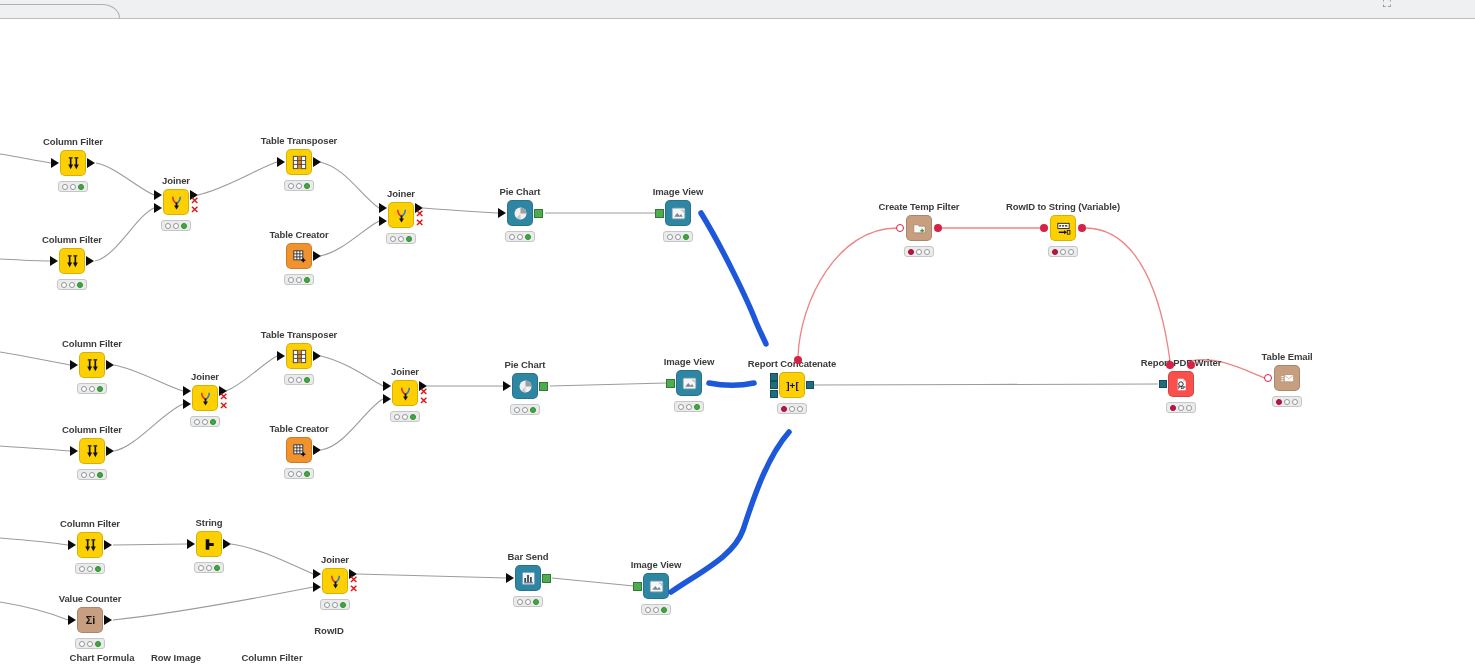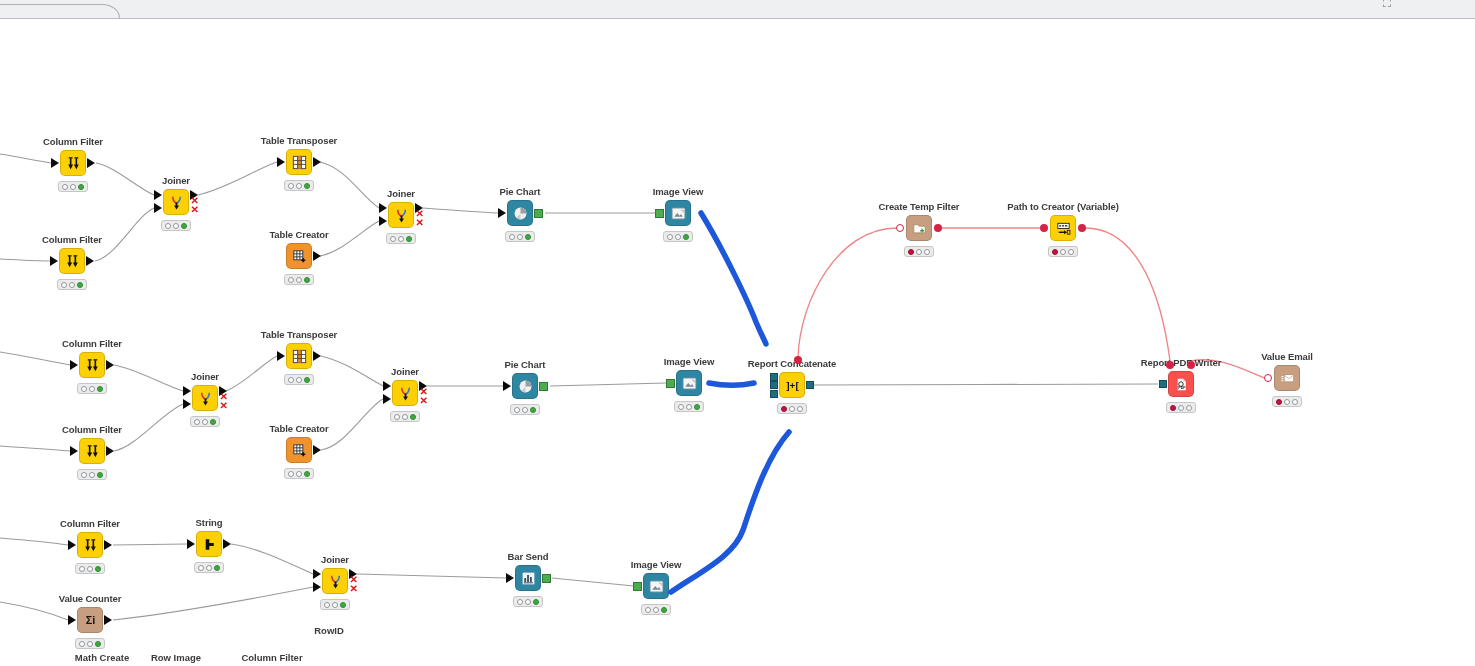--- a/index.html
+++ b/index.html
@@ -240,21 +240,21 @@
         </div>
         <div class="pc" style="background: rgb(255, 255, 255); border: 1.6px solid rgb(214, 34, 70); left: -10px; top: 9px;"></div>
         <div class="pc" style="background: rgb(214, 34, 70); left: 28px; top: 9px;"></div>
         <div class="tl">
           <div class="dot r"></div>
           <div class="dot"></div>
           <div class="dot"></div>
         </div>
       </div>
       <div class="node" style="left: 1050px; top: 215px;">
-        <div class="nlabel">Path to Creator (Variable)</div>
+        <div class="nlabel">RowID to String (Variable)</div>
         <div class="nbody" style="background: rgb(252, 208, 3);">
           <span style="display: flex;">
             <svg width="17" height="17" viewBox="0 0 18 18">
               <rect x="3" y="3.5" width="12" height="5.5" fill="#fff" stroke="#111" stroke-width="0.9"></rect>
               <path d="M4.5 6.2h2M7.5 6.2h2M10.5 6.2h2.5" stroke="#111" stroke-width="1.1"></path>
               <path d="M4 13h5.5" stroke="#111" stroke-width="1.5"></path>
               <path d="M9.5 10.8l3.2 2.2-3.2 2.2z" fill="#111"></path>
               <rect x="13" y="11" width="2.8" height="4" fill="none" stroke="#111" stroke-width="0.9"></rect>
             </svg>
           </span>
@@ -462,21 +462,21 @@
         <div class="psq teal" style="background: rgb(29, 111, 128); left: -9px; top: 9px;"></div>
         <div class="pc" style="background: rgb(214, 34, 70); left: -2px; top: -10px;"></div>
         <div class="pc" style="background: rgb(214, 34, 70); left: 19px; top: -10px;"></div>
         <div class="tl">
           <div class="dot r"></div>
           <div class="dot"></div>
           <div class="dot"></div>
         </div>
       </div>
       <div class="node" style="left: 1274px; top: 365px;">
-        <div class="nlabel">Value Email</div>
+        <div class="nlabel">Table Email</div>
         <div class="nbody" style="background: rgb(199, 158, 127);">
           <span style="display: flex;">
             <svg width="17" height="17" viewBox="0 0 18 18">
               <rect x="5.5" y="5" width="10" height="7.5" fill="#fff" stroke="#a5825f" stroke-width="0.6"></rect>
               <path d="M5.5 5.4l5 3.8 5-3.8" fill="none" stroke="#c4a788" stroke-width="0.8"></path>
               <path d="M2.5 7h2.2M2.5 9.2h2.2M2.5 11.4h2.2" stroke="#fff" stroke-width="1.1"></path>
             </svg>
           </span>
         </div>
         <div class="pc" style="background: rgb(255, 255, 255); border: 1.6px solid rgb(214, 34, 70); left: -10px; top: 9px;"></div>
@@ -595,21 +595,21 @@
         </div>
         <div class="psq" style="background: rgb(75, 173, 78); left: -10px; top: 8.5px;"></div>
         <div class="tl">
           <div class="dot"></div>
           <div class="dot"></div>
           <div class="dot g"></div>
         </div>
       </div>
     </div>
   <div id="blabels">
-      <div class="blabel" style="left: 102px; top: 652px;">Math Create</div>
+      <div class="blabel" style="left: 102px; top: 652px;">Chart Formula</div>
       <div class="blabel" style="left: 176px; top: 652px;">Row Image</div>
       <div class="blabel" style="left: 272px; top: 652px;">Column Filter</div>
       <div class="blabel" style="left: 329px; top: 625px;">RowID</div>
     </div>
   <svg id="ann" class="layer" width="1475" height="666">
       <path d="M 701,213 C 722,247 748,301 756,322 C 761,334 764,339 766,344" fill="none" stroke="#1d58da" stroke-width="5.5" stroke-linecap="round"></path>
       <path d="M 709,383 C 724,386 740,386 754,383" fill="none" stroke="#1d58da" stroke-width="5.5" stroke-linecap="round"></path>
       <path d="M 671,592 C 700,572 734,556 743,530 C 752,503 766,458 789,432" fill="none" stroke="#1d58da" stroke-width="5.5" stroke-linecap="round"></path>
     </svg>
   <div class="topbar">

